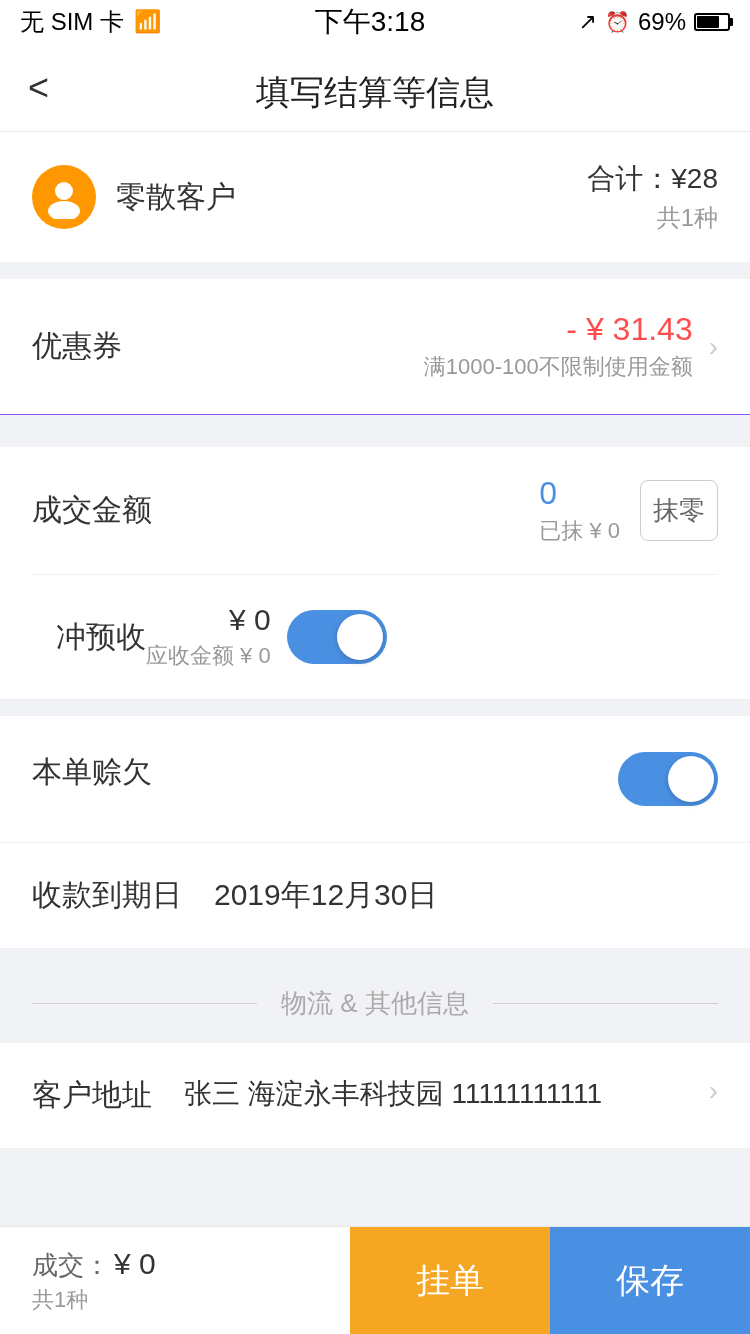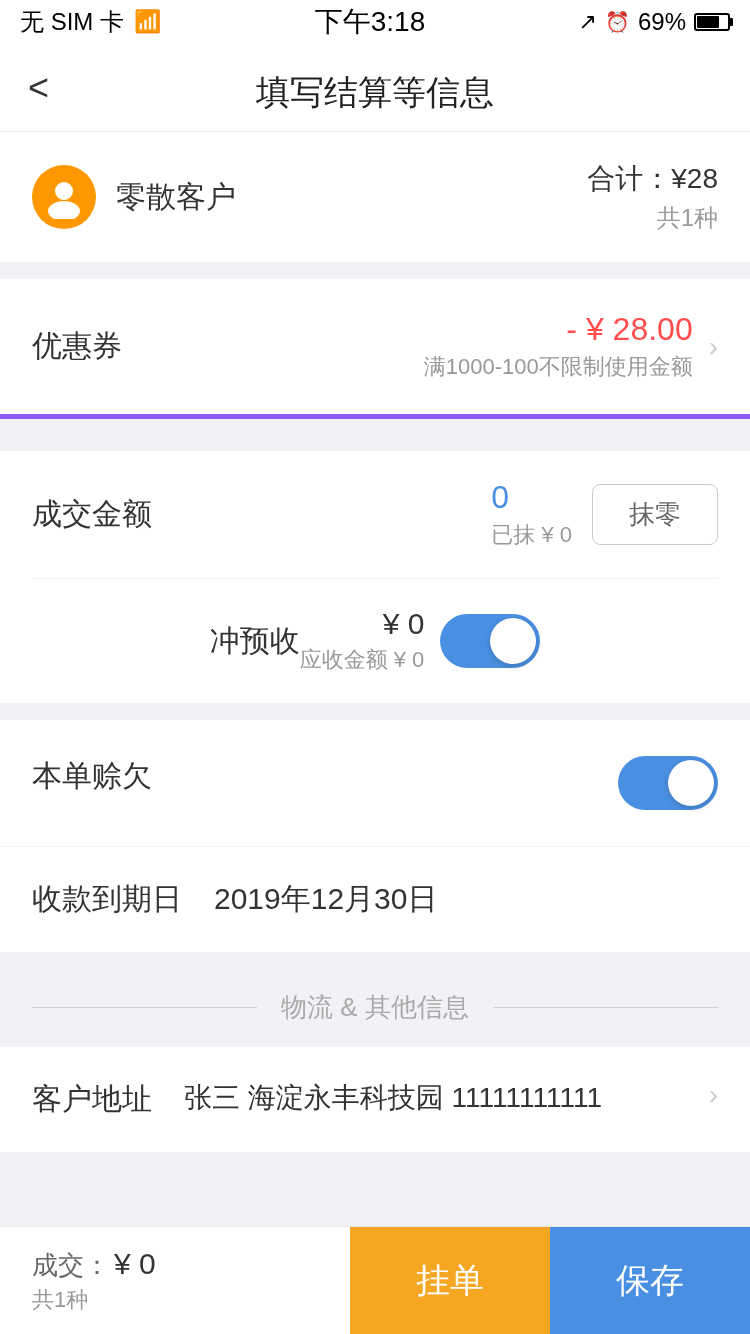--- a/index.html
+++ b/index.html
@@ -141,21 +141,21 @@
       color: #999;
       margin-top: 4px;
     }
 
     
     .row-item {
       display: flex;
       align-items: center;
       justify-content: space-between;
       padding: 32px 32px;
-      border-bottom: 5px solid #8b5cf6;
+      border-bottom: 1px solid #8b5cf6;
       background: #fff;
     }
     .row-label {
       font-size: 30px;
       color: #333;
     }
     .row-right {
       display: flex;
       align-items: center;
       gap: 16px;
@@ -210,33 +210,34 @@
     }
     .amount-sub {
       font-size: 22px;
       color: #999;
       margin-top: 4px;
       text-align: left;
     }
     .round-btn {
       border: 1px solid #ccc;
       border-radius: 8px;
-      padding: 12px 36px;
+      padding: 12px 12px;
       font-size: 26px;
       color: #666;
       background: #fff;
       cursor: pointer;
     }
 
     
     .prepay-row {
       display: flex;
       align-items: center;
-      justify-content: center;
+      justify-content: flex-start;
       padding: 28px 0;
+      margin-left: 24px;
     }
     .prepay-right {
       display: flex;
       align-items: center;
       gap: 16px;
     }
     .prepay-value-block {
       text-align: right;
     }
     .prepay-amount {
@@ -441,21 +442,21 @@
         <div class="customer-count">共1种</div>
       </div>
     </div>
   </div>
 
   <div class="section">
     <div class="row-item">
       <div class="row-label">优惠券</div>
       <div class="row-right">
         <div class="row-value-discount">
-          <div class="discount-amount">- ¥ 28.00</div>
+          <div class="discount-amount">- ¥ 31.43</div>
           <div class="discount-desc">满1000-100不限制使用金额</div>
         </div>
         <div class="chevron-right">›</div>
       </div>
     </div>
   </div>
 
   <div class="divider-section"></div>
 
   <div class="amount-section">

